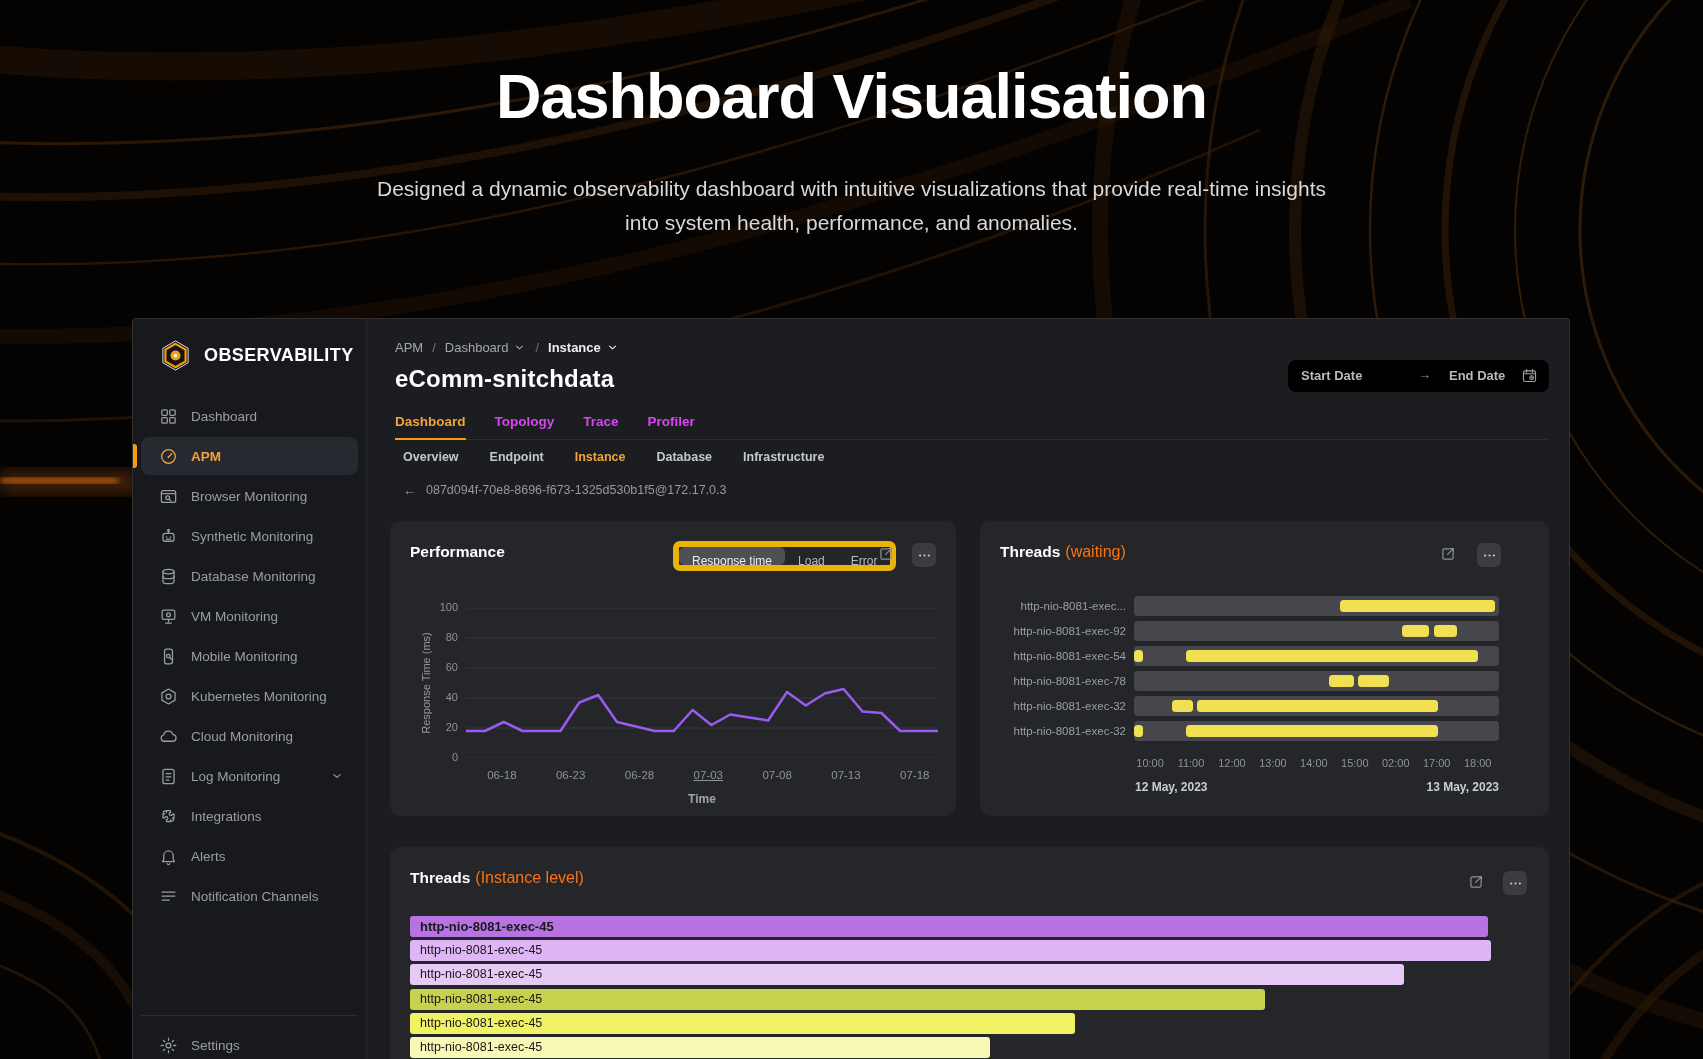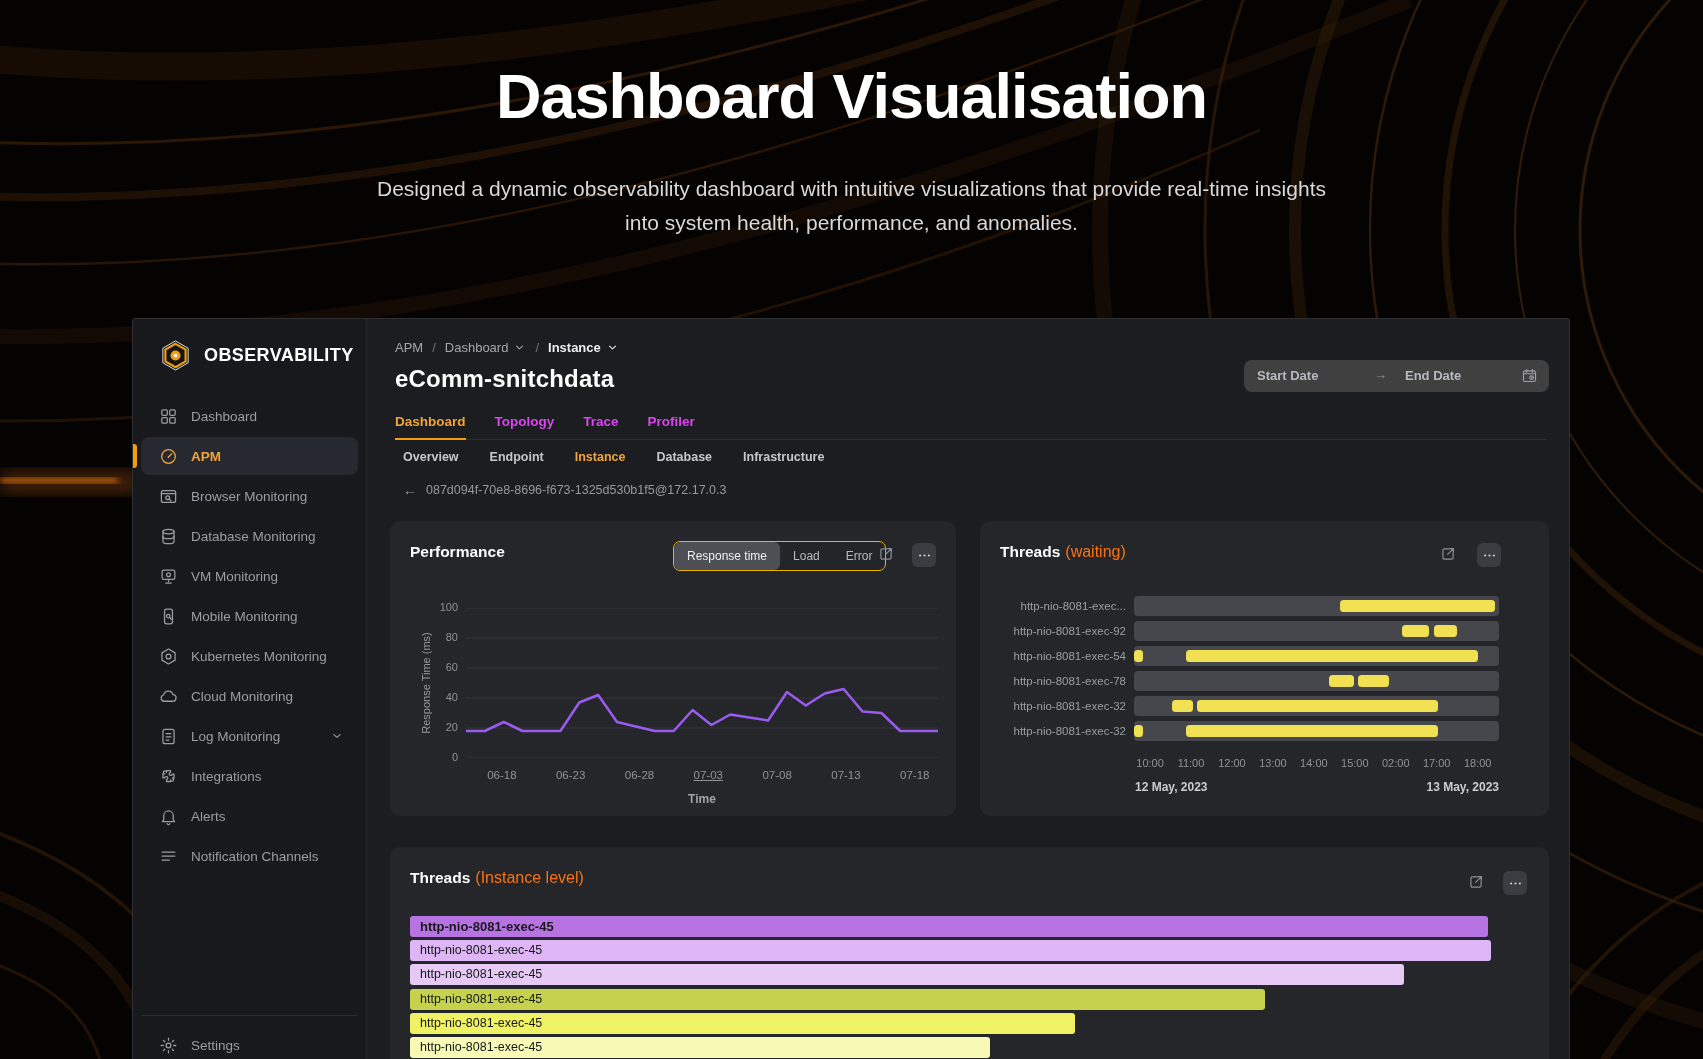--- a/index.html
+++ b/index.html
@@ -21,21 +21,21 @@
   .nav-item.active::before{content:'';position:absolute;left:-8px;top:7px;bottom:7px;width:4px;background:#f59e0b;border-radius:0 3px 3px 0;}
   .nav-chev{margin-left:auto;margin-right:14px;display:flex;color:#9a9da3;}
   .sidebar-footer{position:absolute;top:696px;left:8px;right:8px;border-top:1px solid #2a2c31;padding-top:10px;}
   
   .main{position:absolute;left:234px;top:0;right:0;bottom:0;}
   .breadcrumb{position:absolute;left:28px;top:21px;display:flex;align-items:center;gap:9px;font-size:13px;color:#a4a7ad;}
   .bc-item{display:flex;align-items:center;gap:5px;cursor:pointer;}
   .bc-item.strong{color:#eceded;font-weight:bold;}
   .bc-sep{color:#6f7277;}
   .service-title{position:absolute;left:28px;top:46px;margin:0;font-size:24px;font-weight:bold;color:#fff;letter-spacing:.2px;}
-  .datebox{position:absolute;right:20px;top:41px;width:305px;height:32px;background:#404040;border-radius:8px;font-size:13px;color:#b6b9bf;font-weight:bold;cursor:pointer;}
+  .datebox{position:absolute;right:20px;top:41px;width:261px;height:32px;background:#000000;border-radius:8px;font-size:13px;color:#b6b9bf;font-weight:bold;cursor:pointer;}
   .dp-start{position:absolute;left:13px;top:8px;}
   .dp-arrow{position:absolute;left:130px;top:7px;color:#8d9095;font-weight:normal;}
   .dp-end{position:absolute;left:161px;top:8px;}
   .dp-cal{position:absolute;right:11px;top:7px;color:#9ea1a6;}
   .tabs{position:absolute;top:95px;left:28px;right:22px;display:flex;gap:29px;border-bottom:1px solid #2c2e33;}
   .tab{font-size:13.5px;font-weight:bold;color:#d946ef;padding-bottom:9px;cursor:pointer;}
   .tab.active{color:#f2a33c;border-bottom:2px solid #f59e0b;margin-bottom:-1px;}
   .subtabs{position:absolute;top:131px;left:36px;display:flex;gap:31px;}
   .subtab{font-size:12.5px;font-weight:bold;color:#c4c7cb;cursor:pointer;}
   .subtab.active{color:#f2a33c;}
@@ -44,21 +44,21 @@
   
   .panel{position:absolute;background:#242629;border-radius:10px;}
   #perf-panel{left:23px;top:202px;width:566px;height:295px;}
   #waiting-panel{left:613px;top:202px;width:569px;height:295px;}
   #instance-panel{left:23px;top:528px;width:1159px;height:252px;}
   .panel-h{position:absolute;left:20px;top:22px;font-size:15.5px;font-weight:bold;color:#fdfdfd;}
   .qualifier{font-size:16px;color:#f97316;font-weight:normal;margin-left:5px;}
   .icon-btn{position:absolute;background:transparent;border:none;padding:0;color:#8b8e93;cursor:pointer;display:flex;align-items:center;justify-content:center;}
   .more-btn{width:24px;height:24px;background:#3a3c41;border-radius:6px;color:#cfd1d5;}
   
-  .toggle-group{position:absolute;left:283px;top:20px;height:30px;display:flex;align-items:stretch;border:1px solid #eab308;border-radius:7px;background:#232529;box-sizing:border-box;overflow:hidden;}
+  .toggle-group{position:absolute;left:283px;top:20px;height:30px;display:flex;align-items:stretch;border:6px solid #eab308;border-radius:7px;background:#232529;box-sizing:border-box;overflow:hidden;}
   .tg-seg{padding:0 13px;line-height:28px;font-size:12px;color:#b7babe;cursor:pointer;}
   .tg-seg.active{background:#4d4f55;color:#ededee;border-radius:6px;}
   
   .ylabel{position:absolute;left:-29px;top:156px;width:130px;text-align:center;transform:rotate(-90deg);font-size:11px;color:#97999e;}
   #perf-chart{position:absolute;left:76px;top:87px;width:472px;height:150px;}
   .ytick{position:absolute;left:34px;width:34px;text-align:right;font-size:11px;color:#8f9298;}
   .xtick{position:absolute;width:50px;text-align:center;top:248px;font-size:11.5px;color:#8f9298;}
   .xlabel{position:absolute;left:76px;top:271px;width:472px;text-align:center;font-size:12px;font-weight:bold;color:#9fa2a7;}
   
   .g-row{position:absolute;left:20px;height:20px;width:519px;}
@@ -155,20 +155,31 @@
           <svg width="19" height="19" viewBox="0 0 24 24" fill="none" stroke="currentColor" stroke-width="1.6" stroke-linecap="round" stroke-linejoin="round">
             <rect x="3" y="4.5" width="18" height="15" rx="2.5"></rect>
             <path d="M3 8.5h18"></path>
             <circle cx="11" cy="13.5" r="2.4"></circle>
             <path d="m12.8 15.3 2.4 2.3"></path>
           </svg>
           <span class="nav-label">Browser Monitoring</span>
         </div>
         <div class="nav-item">
           <svg width="19" height="19" viewBox="0 0 24 24" fill="none" stroke="currentColor" stroke-width="1.6" stroke-linecap="round" stroke-linejoin="round">
+            <rect x="5" y="8" width="14" height="10" rx="3"></rect>
+            <path d="M12 8V5.4"></path>
+            <circle cx="12" cy="4.2" r="1.1"></circle>
+            <circle cx="9.5" cy="12.6" r="1" fill="currentColor" stroke="none"></circle>
+            <circle cx="14.5" cy="12.6" r="1" fill="currentColor" stroke="none"></circle>
+            <path d="M9.5 15.4h5"></path>
+          </svg>
+          <span class="nav-label">Synthetic Monitoring</span>
+        </div>
+        <div class="nav-item">
+          <svg width="19" height="19" viewBox="0 0 24 24" fill="none" stroke="currentColor" stroke-width="1.6" stroke-linecap="round" stroke-linejoin="round">
             <ellipse cx="12" cy="5.8" rx="7" ry="2.8"></ellipse>
             <path d="M5 5.8v12.4c0 1.55 3.13 2.8 7 2.8s7-1.25 7-2.8V5.8"></path>
             <path d="M5 12c0 1.55 3.13 2.8 7 2.8s7-1.25 7-2.8"></path>
           </svg>
           <span class="nav-label">Database Monitoring</span>
         </div>
         <div class="nav-item">
           <svg width="19" height="19" viewBox="0 0 24 24" fill="none" stroke="currentColor" stroke-width="1.6" stroke-linecap="round" stroke-linejoin="round">
             <rect x="4" y="4" width="16" height="11.5" rx="2"></rect>
             <circle cx="12" cy="9.7" r="2.4"></circle>

